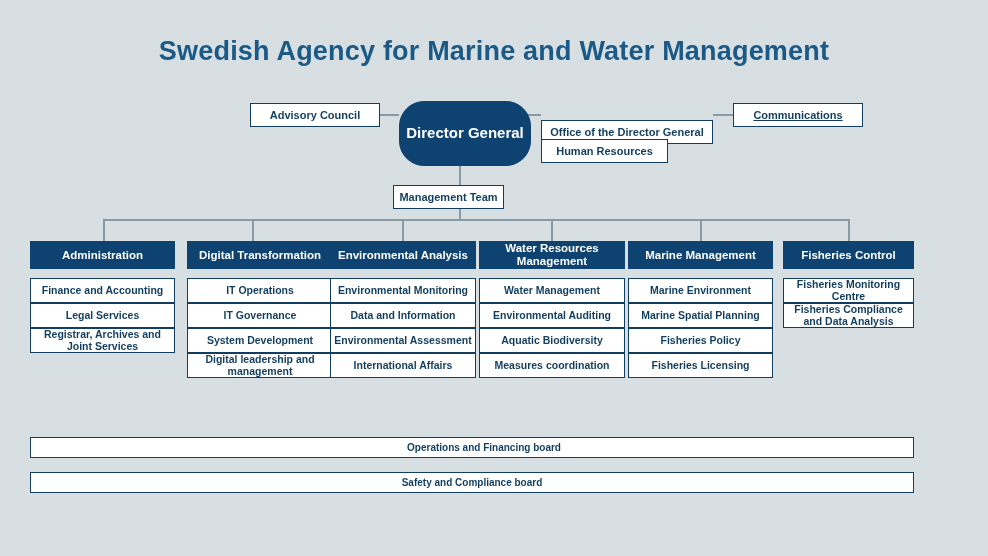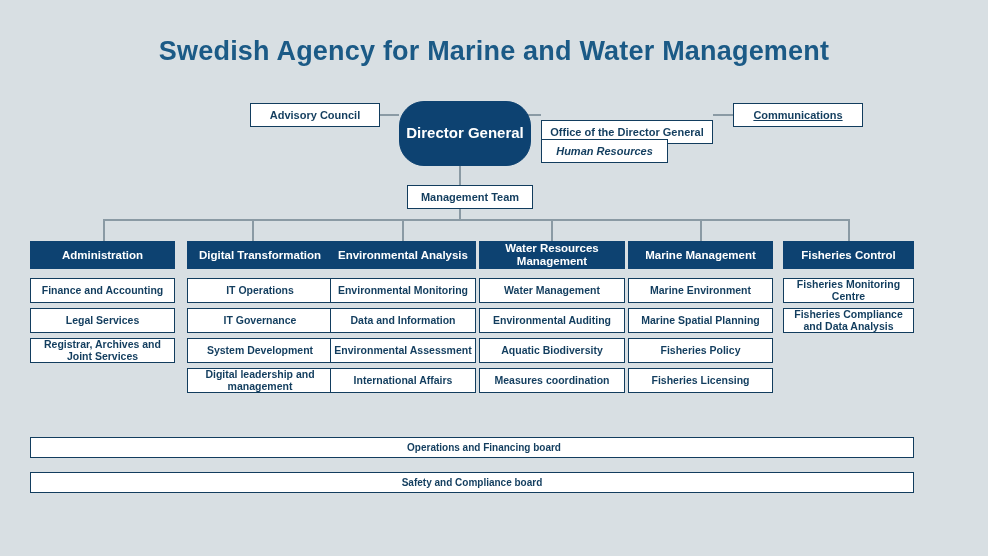--- a/index.html
+++ b/index.html
@@ -82,26 +82,25 @@
     top: 103px;
     width: 130px;
     height: 24px;
     text-decoration: underline;
   }
   #human-resources {
     left: 541px;
     top: 139px;
     width: 127px;
     height: 24px;
-    font-style: italic;
   }
   #management-team {
-    left: 407px;
+    left: 393px;
     top: 185px;
-    width: 126px;
+    width: 111px;
     height: 24px;
     text-align: right;
   }
 
   
   .conn {
     position: absolute;
     background: #8a9aa4;
   }
   .conn.h { height: 1.5px; }
@@ -124,21 +123,20 @@
     display: flex;
     align-items: center;
     justify-content: center;
     text-align: center;
     line-height: 1.1;
   }
   .dept-items {
     margin-top: 9px;
     display: flex;
     flex-direction: column;
-    gap: 5px;
   }
   .dept-item {
     position: relative;
     box-sizing: border-box;
     height: 25px;
     background: #ffffff;
     border: 1.5px solid #123d5e;
     color: #123d5e;
     font-size: 10.5px;
     font-weight: bold;

